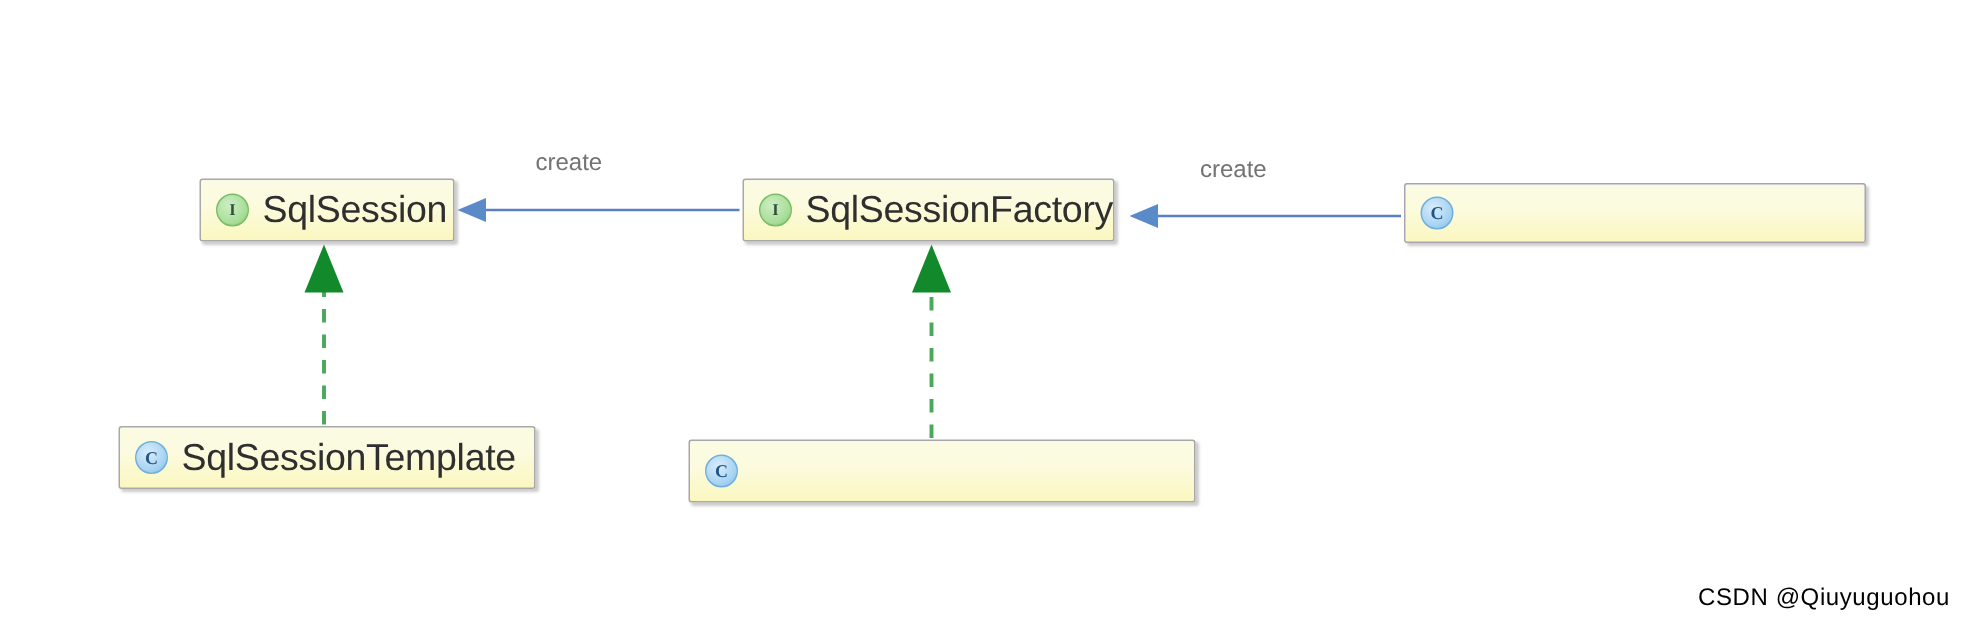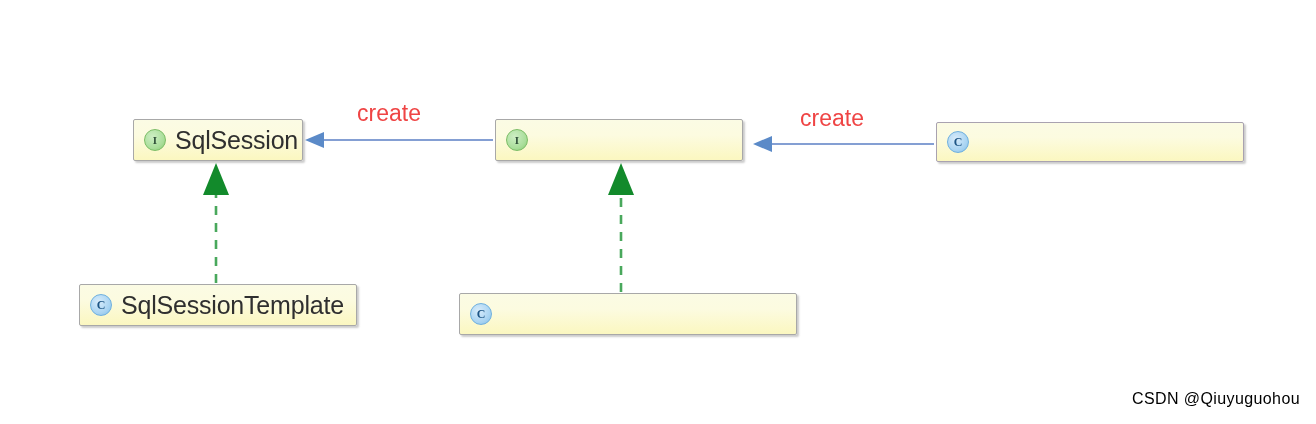--- a/index.html
+++ b/index.html
@@ -70,22 +70,22 @@
   }
   .node-label {
     font-size: 25px;
     line-height: 1;
     color: #2f2f2f;
     letter-spacing: -0.2px;
     text-align: right;
   }
   .edge-label {
     position: absolute;
-    font-size: 23px;
-    color: #ef4444;
+    font-size: 16px;
+    color: #737373;
     white-space: nowrap;
   }
   #watermark {
     position: absolute;
     right: 16px;
     bottom: 16px;
     font-size: 16px;
     color: #000000;
     letter-spacing: 0.4px;
     white-space: nowrap;
@@ -119,20 +119,21 @@
     </g>
   </svg>
 
   <div class="node" style="left:133px; top:119px; width:170px; height:42px;">
     <span class="node-icon icon-interface">I</span>
     <span class="node-label">SqlSession</span>
   </div>
 
   <div class="node" style="left:495px; top:119px; width:248px; height:42px;">
     <span class="node-icon icon-interface">I</span>
+    <span class="node-label">SqlSessionFactory</span>
   </div>
 
   <div class="node bean-node" style="left:936px; top:122px; width:308px; height:40px;">
     <span class="node-icon icon-class">C</span>
   </div>
 
   <div class="node" style="left:79px; top:284px; width:278px; height:42px;">
     <span class="node-icon icon-class">C</span>
     <span class="node-label">SqlSessionTemplate</span>
   </div>

